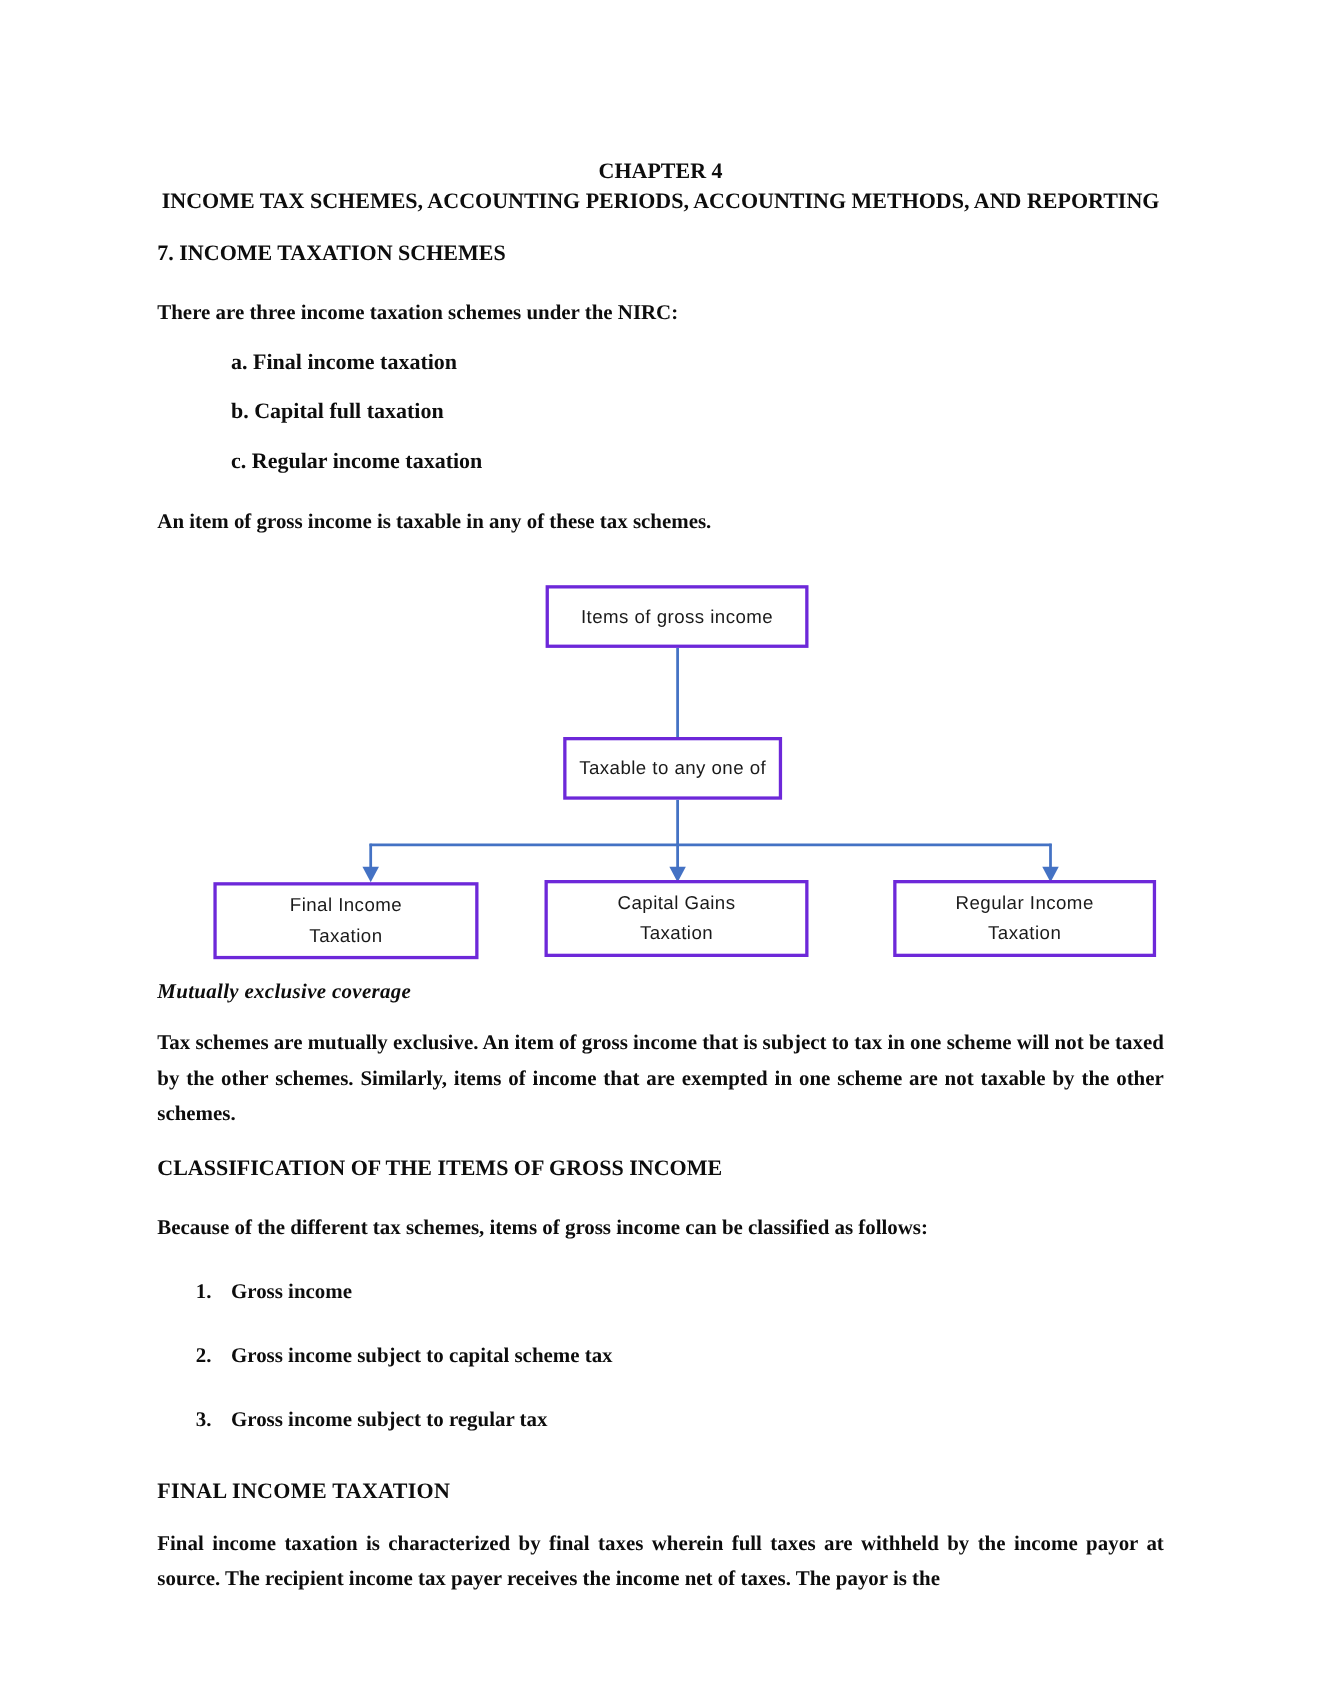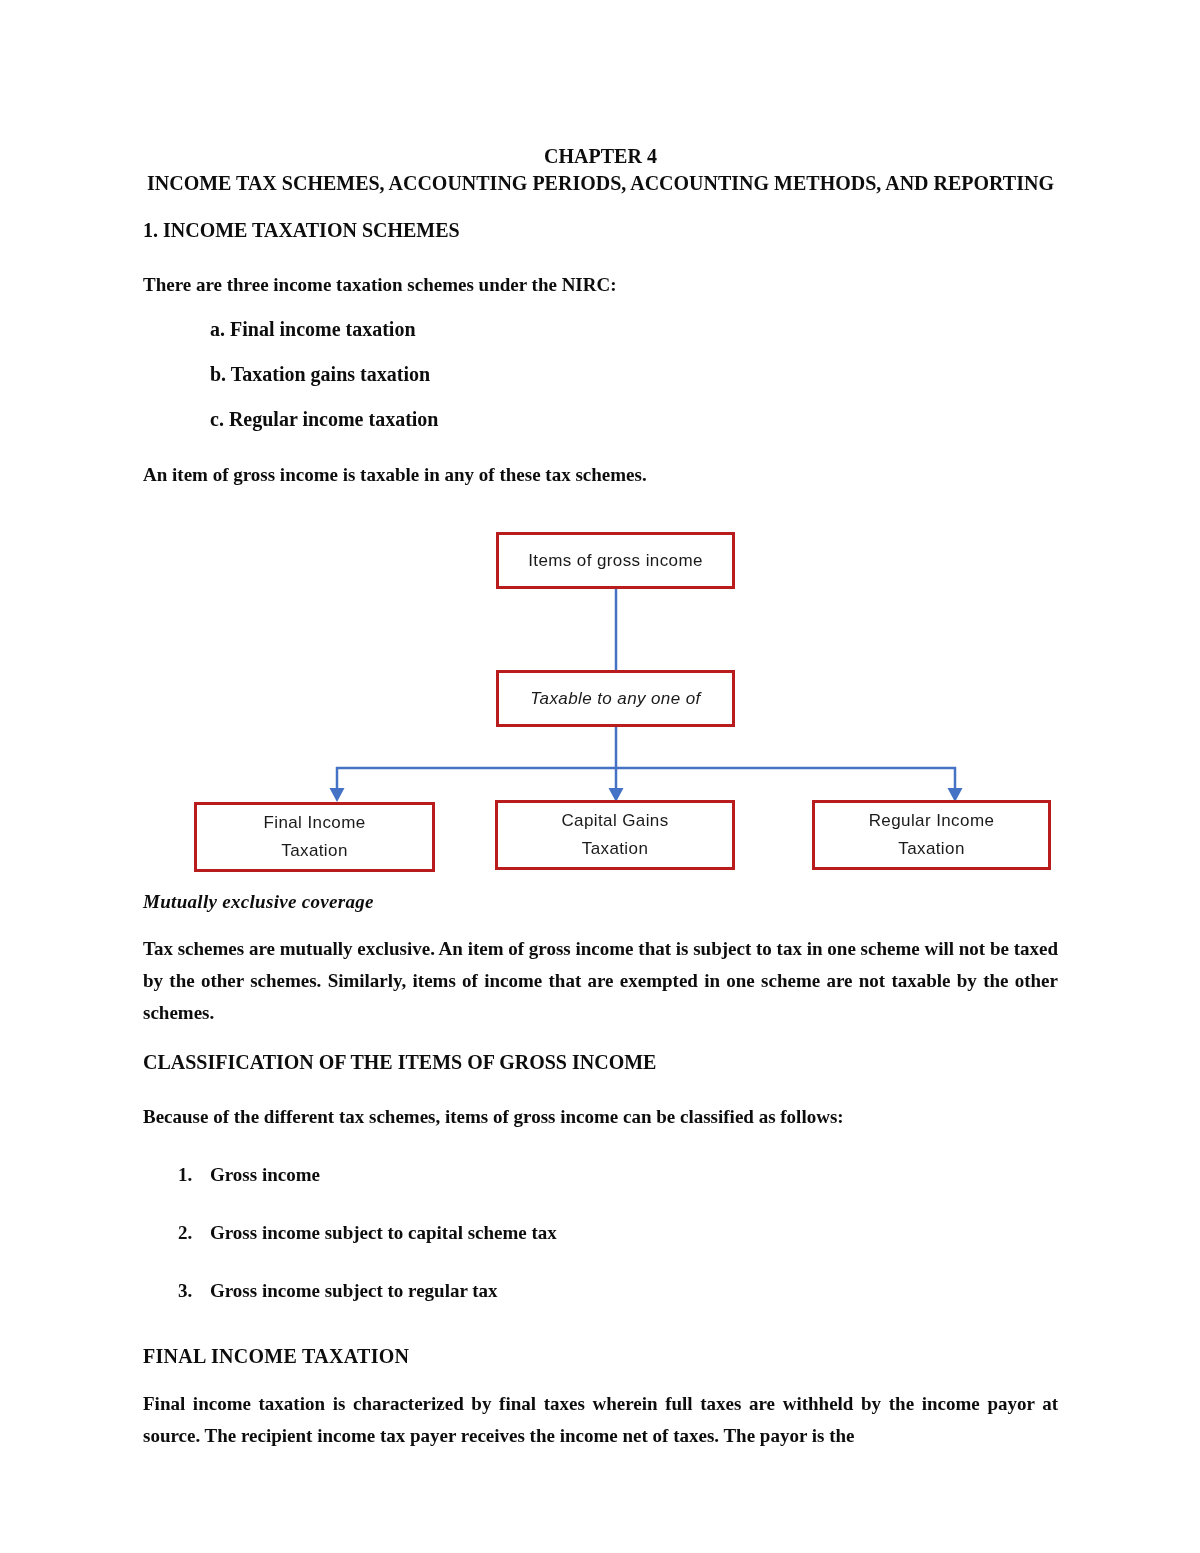--- a/index.html
+++ b/index.html
@@ -51,34 +51,34 @@
   .diagram {
     position: relative;
     width: 1200px;
     height: 356px;
     margin-left: -143px;
     margin-top: 28px;
     font-family: "Liberation Sans", sans-serif;
   }
   .dg-box {
     position: absolute;
-    border: 3px solid #b91c1c;
+    border: 3px solid #6d28d9;
     background: #ffffff;
     display: flex;
     flex-direction: column;
     align-items: center;
     justify-content: center;
     font-size: 17px;
     color: #1a1a1a;
     letter-spacing: 0.4px;
     text-align: center;
   }
   .dg-box .bline { line-height: 28px; }
   .dg-top  { left: 496px; top: 17px;  width: 239px; height: 57px; }
-  .dg-mid  { left: 496px; top: 155px; width: 239px; height: 57px; font-style: italic; }
+  .dg-mid  { left: 512px; top: 155px; width: 199px; height: 57px; }
   .dg-b1   { left: 194px; top: 287px; width: 241px; height: 70px; }
   .dg-b2   { left: 495px; top: 285px; width: 240px; height: 70px; }
   .dg-b3   { left: 812px; top: 285px; width: 239px; height: 70px; }
   .dg-svg { position: absolute; left: 0; top: 0; }
   
   .mutual-heading {
     margin-top: 20px;
     font-size: 19px;
     font-weight: 700;
     font-style: italic;
@@ -109,27 +109,27 @@
 <body>
 
 <div class="page">
   <div class="content">
 
     <div class="title-block">
       <div>CHAPTER 4</div>
       <div>INCOME TAX SCHEMES, ACCOUNTING PERIODS, ACCOUNTING METHODS, AND REPORTING</div>
     </div>
 
-    <div class="sec-heading">1. INCOME TAXATION SCHEMES</div>
+    <div class="sec-heading">7. INCOME TAXATION SCHEMES</div>
 
     <div class="body-line">There are three income taxation schemes under the NIRC:</div>
 
     <div class="alpha-list">
       <div class="alpha-item">a. Final income taxation</div>
-      <div class="alpha-item">b. Taxation gains taxation</div>
+      <div class="alpha-item">b. Capital full taxation</div>
       <div class="alpha-item">c. Regular income taxation</div>
     </div>
 
     <div class="body-line">An item of gross income is taxable in any of these tax schemes.</div>
 
     <div class="diagram">
       <svg class="dg-svg" width="1200" height="356" viewBox="0 0 1200 356">
         <line x1="616" y1="74" x2="616" y2="156" stroke-width="2.5" stroke="#4472C4"></line>
         <line x1="616" y1="212" x2="616" y2="253" stroke-width="2.5" stroke="#4472C4"></line>
         <line x1="336" y1="253" x2="956" y2="253" stroke-width="2.5" stroke="#4472C4"></line>

